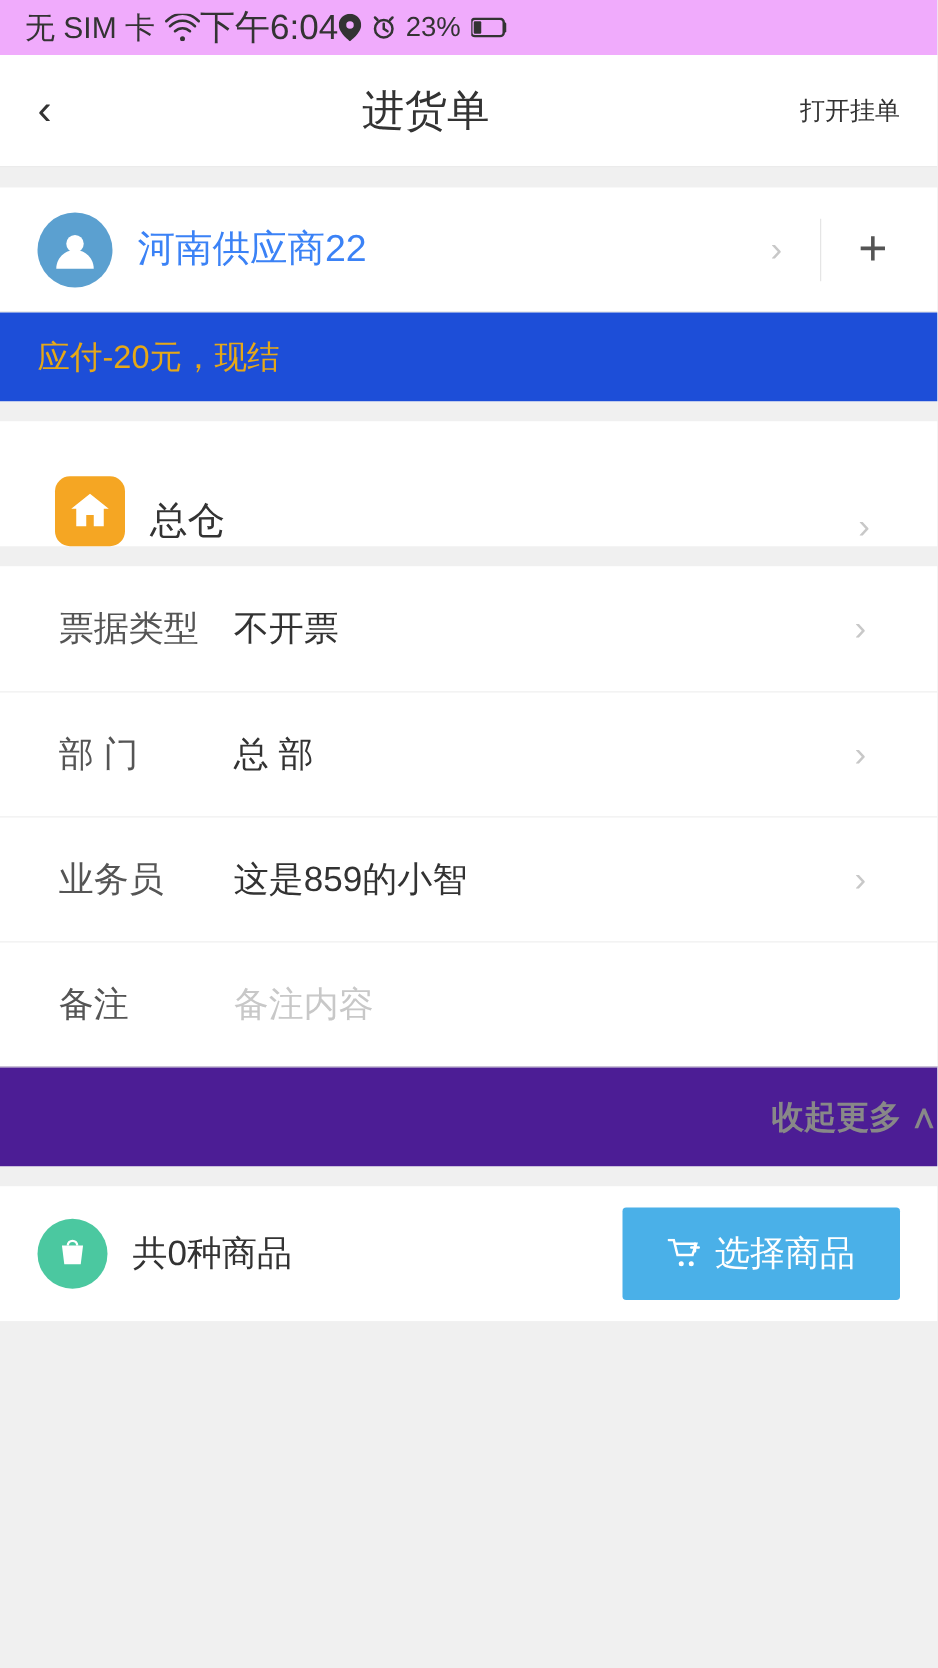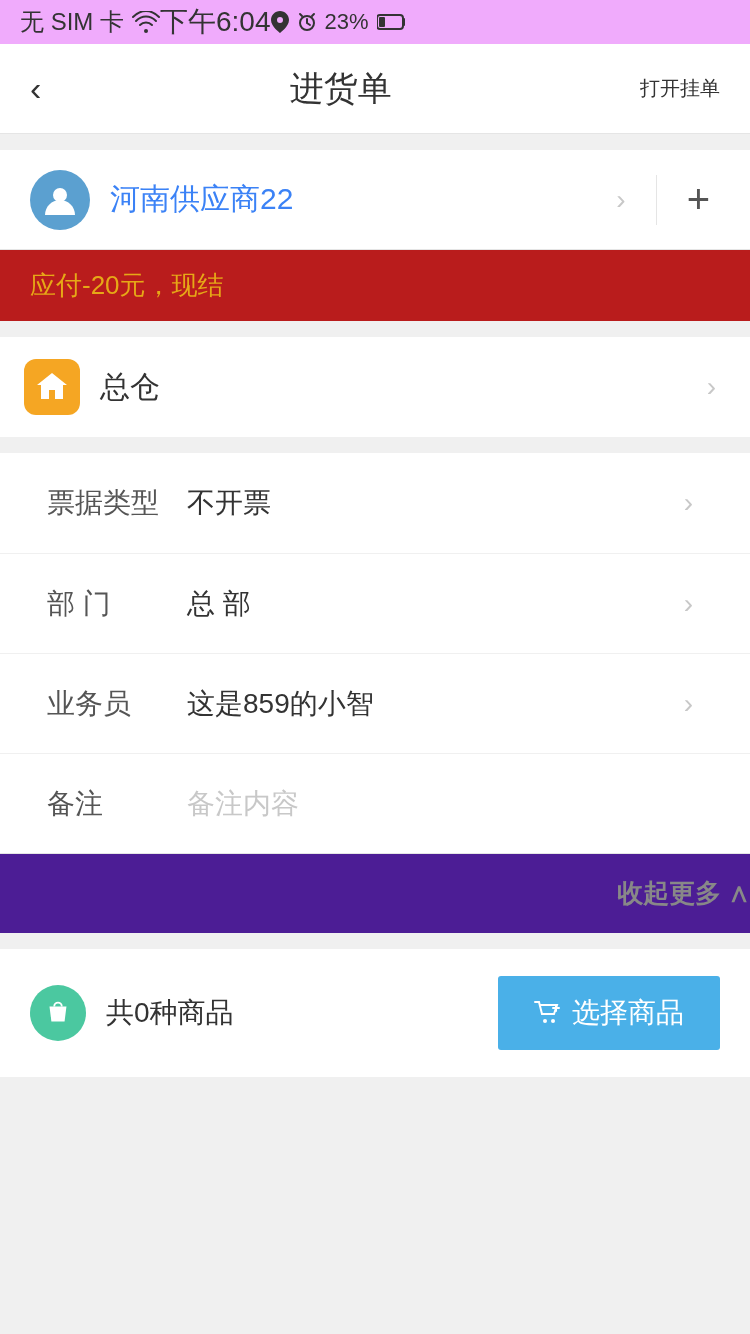--- a/index.html
+++ b/index.html
@@ -122,31 +122,31 @@
       padding: 10px;
     }
     .chevron-right {
       color: #c8c8c8;
       font-size: 28px;
       margin-right: 10px;
     }
 
     
     .notice-banner {
-      background: #b91c1c;
+      background: #1d4ed8;
       padding: 18px 30px;
       font-size: 26px;
       color: #e6a817;
     }
 
     
     .warehouse-row {
       display: flex;
-      align-items: center;
-      padding: 0 24px;
+      align-items: flex-end;
+      padding: 0 44px;
       height: 100px;
     }
     .warehouse-icon {
       width: 56px;
       height: 56px;
       border-radius: 12px;
       background: #f5a623;
       display: flex;
       align-items: center;
       justify-content: center;
@@ -206,21 +206,21 @@
       cursor: pointer;
       font-weight: bold;
     }
 
     
     .bottom-row {
       background: #fff;
       display: flex;
       align-items: center;
       padding: 0 30px;
-      height: 128px;
+      height: 108px;
       margin-top: 0;
     }
     .product-icon {
       width: 56px;
       height: 56px;
       border-radius: 50%;
       background: #4bc8a0;
       display: flex;
       align-items: center;
       justify-content: center;

